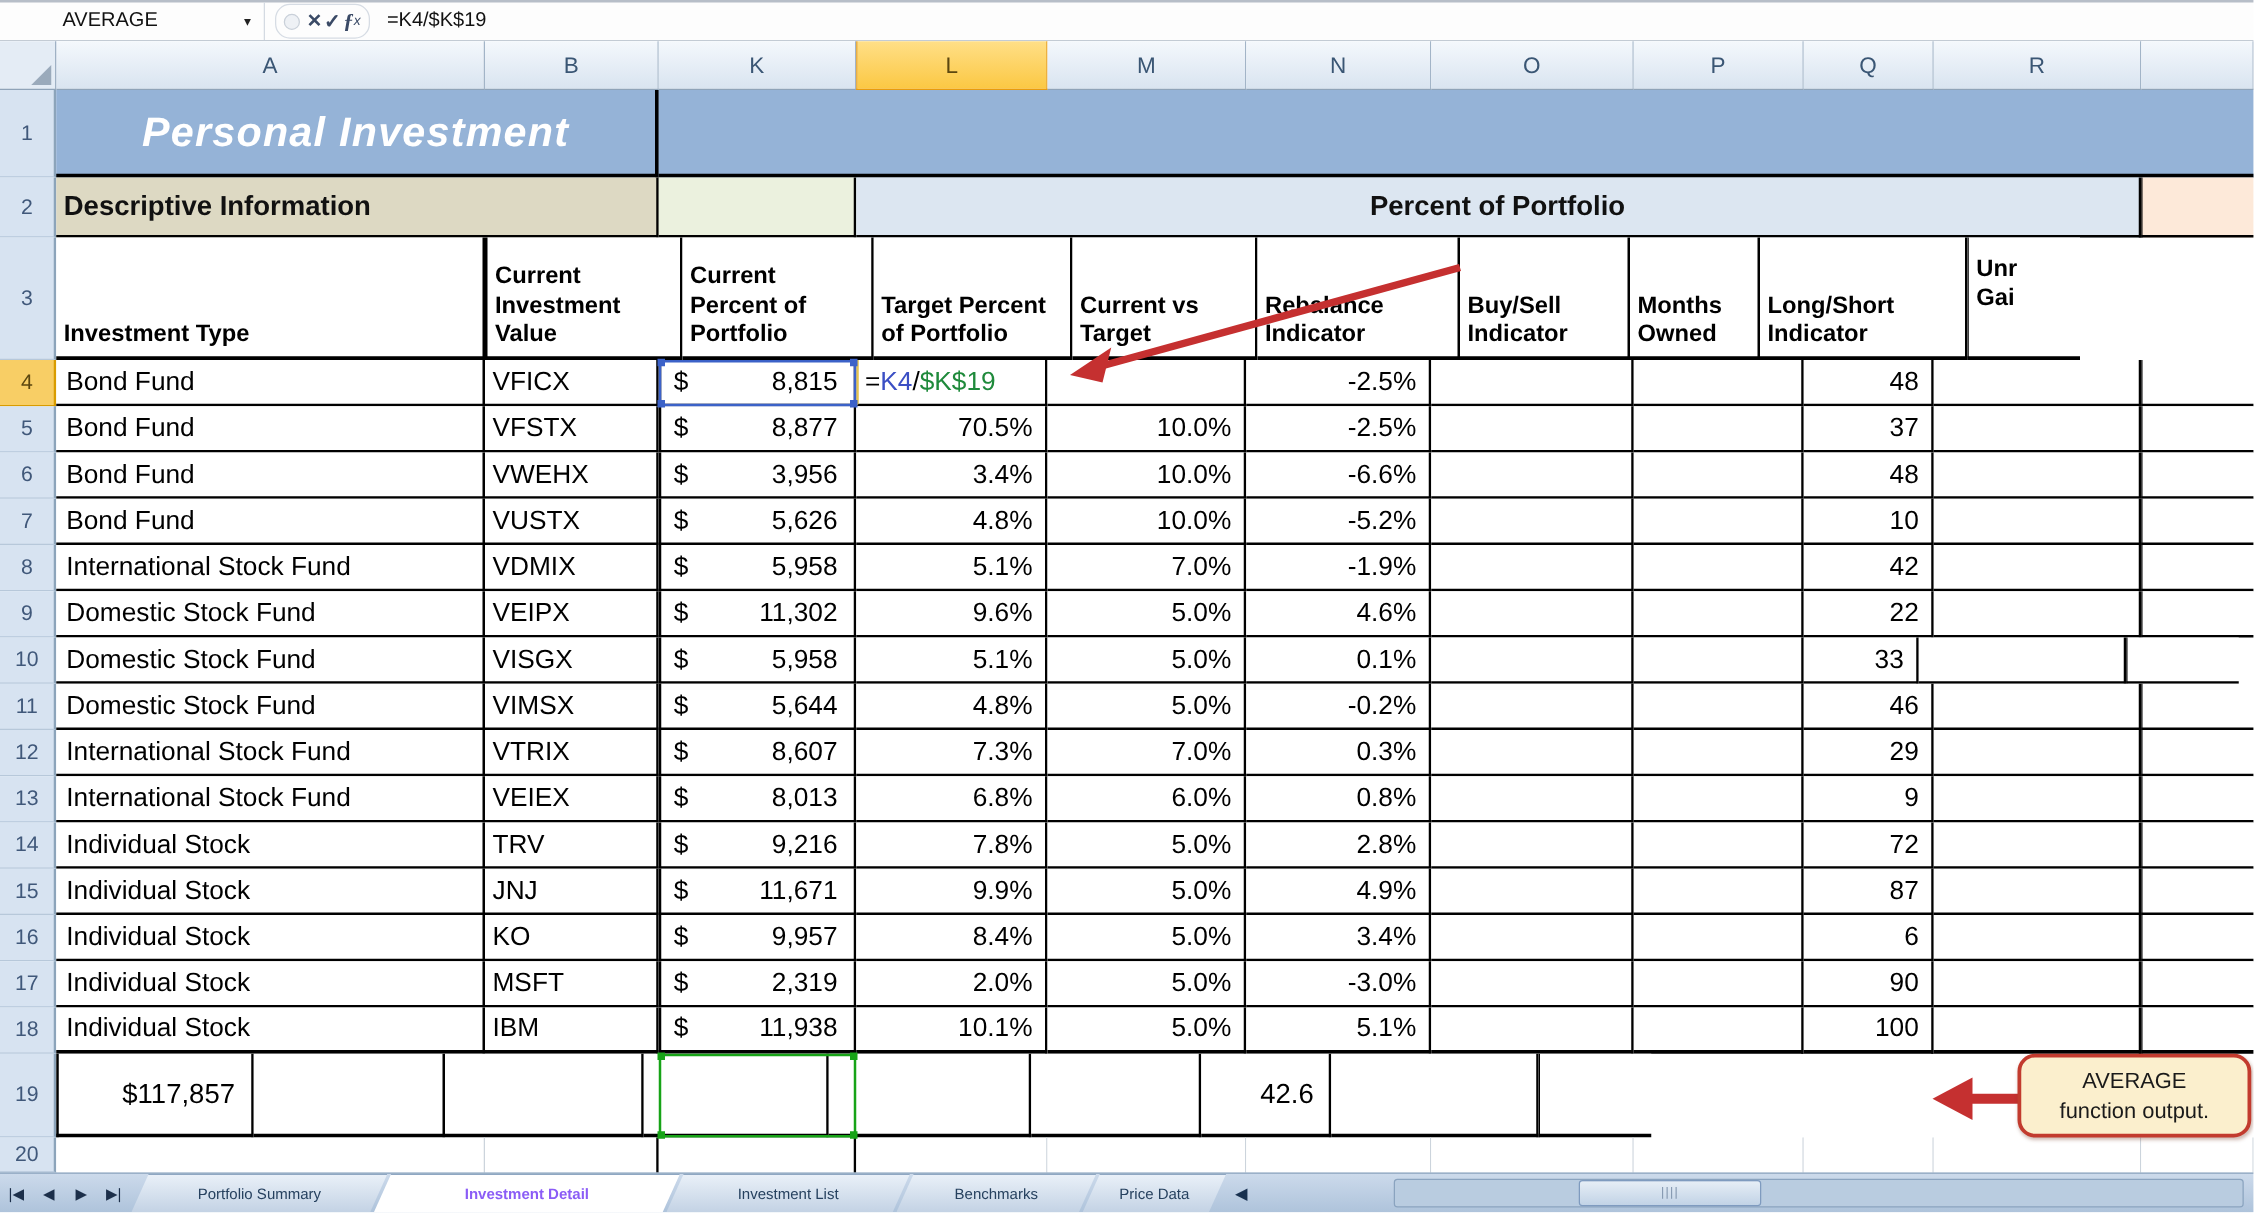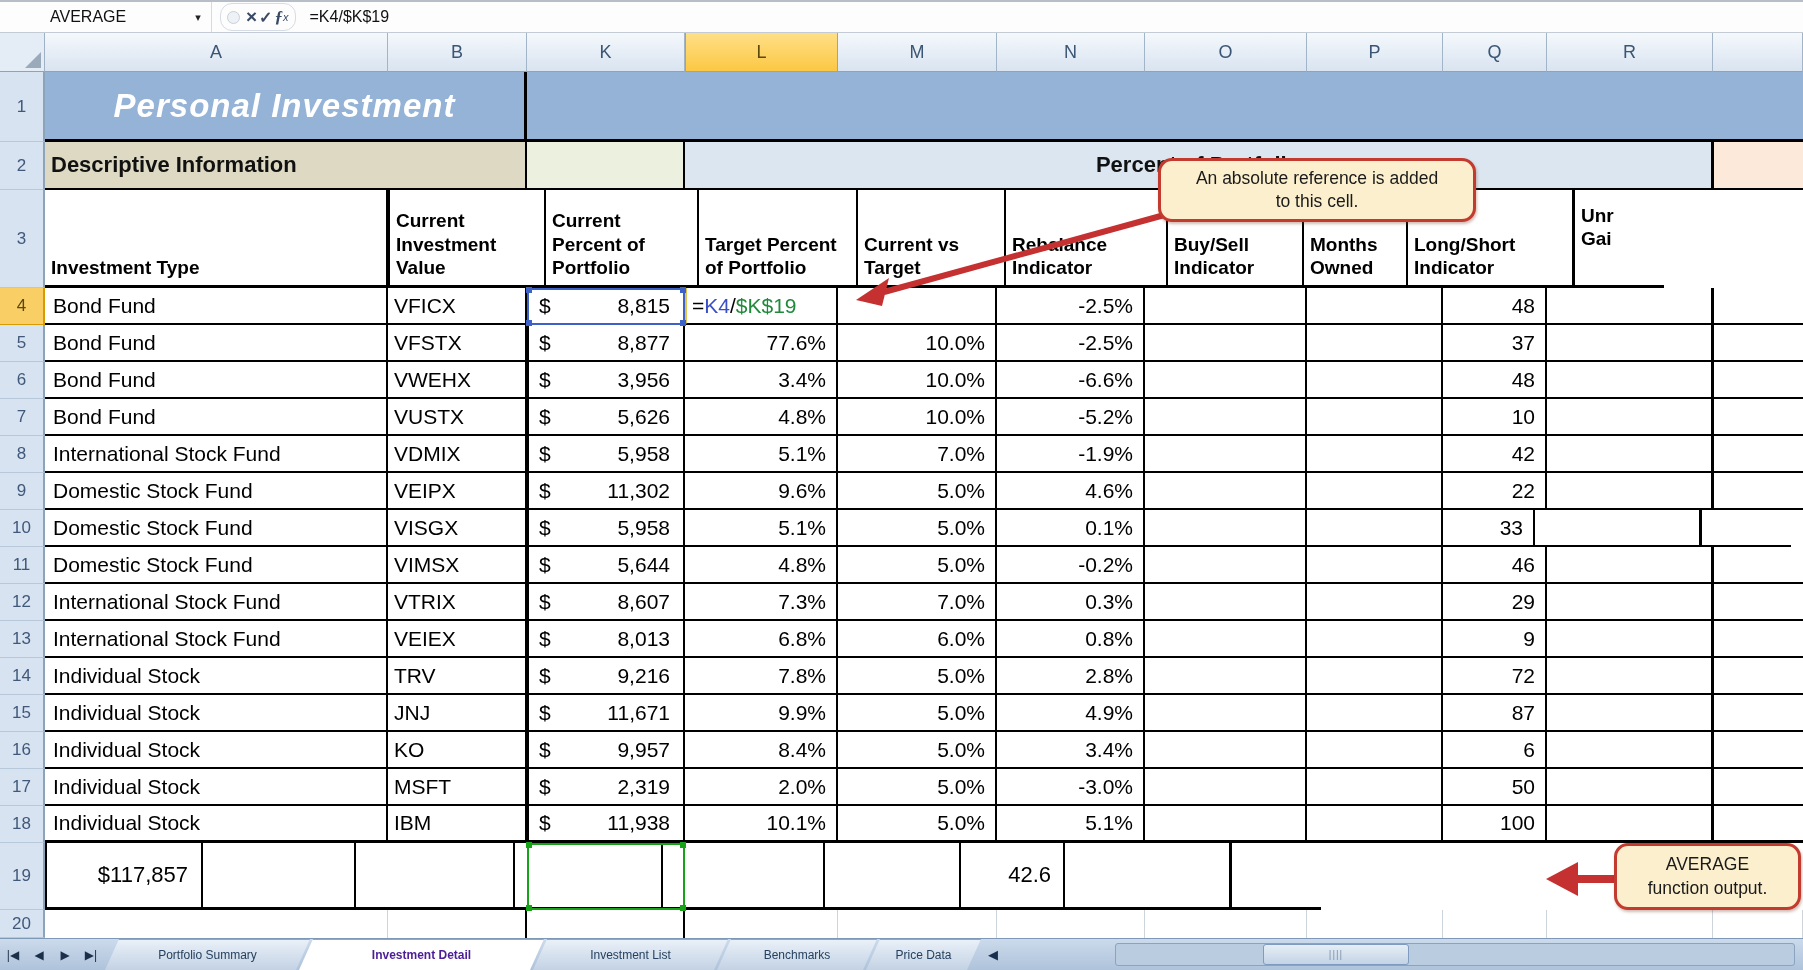--- a/index.html
+++ b/index.html
@@ -82,21 +82,21 @@
            justify-content:center;font-size:17.5px;color:#1a1a1a;line-height:1.32;text-align:center;box-sizing:border-box;}
   
   #tabbar{position:absolute;top:938px;left:0;width:1803px;height:32px;box-sizing:border-box;
           background:linear-gradient(#ccdaeb,#aec3db);border-top:1px solid #7e99b8;display:flex;align-items:stretch;}
   .navb{width:26px;display:flex;align-items:center;justify-content:center;font-size:12px;color:#1c2f4a;flex:0 0 auto;}
   #tabs{display:flex;margin-left:12px;flex:0 0 auto;}
   .tab{height:100%;display:flex;align-items:center;justify-content:center;box-sizing:border-box;
        font-size:12px;color:#26415f;background:linear-gradient(#e9f0f8,#c3d2e4);
        clip-path:polygon(14px 0,100% 0,calc(100% - 14px) 100%,0 100%);margin-left:-11px;flex:0 0 auto;
        border-top:1px solid #8fa7c2;overflow:hidden;white-space:nowrap;}
-  .tab.active{background:#fff;font-weight:bold;color:#4c1d95;z-index:2;}
+  .tab.active{background:#fff;font-weight:bold;color:#8b5cf6;z-index:2;}
   #tabscroll{width:24px;display:flex;align-items:center;justify-content:center;font-size:13px;color:#17304f;flex:0 0 auto;}
   #hscroll{position:absolute;left:1115px;top:4px;width:680px;height:23px;background:#b9cce0;
            border:1px solid #8aa3bf;border-radius:3px;box-sizing:border-box;}
   #hthumb{position:absolute;left:147px;top:0px;width:146px;height:21px;border-radius:3px;box-sizing:border-box;
           background:linear-gradient(#e6eef6,#c2d3e6);border:1px solid #7f9bbf;display:flex;
           align-items:center;justify-content:center;font-size:10px;color:#7f93ac;letter-spacing:1px;}
 </style>
 </head>
 <body>
 
@@ -193,21 +193,21 @@
           <div class="cell c-s" style="width: 90px;"></div>
         </div>
         <div class="srow" style="height: 37px;">
           <div class="rn">5</div>
           <div class="cell c-left" style="width: 343px;">Bond Fund</div>
           <div class="cell c-left2" style="width: 139px;">VFSTX</div>
           <div class="cell c-cur blk" style="width: 158px;">
             <span>$</span>
             <span>8,877</span>
           </div>
-          <div class="cell c-num" style="width: 153px;">77.6%</div>
+          <div class="cell c-num" style="width: 153px;">70.5%</div>
           <div class="cell c-num" style="width: 159px;">10.0%</div>
           <div class="cell c-num" style="width: 148px;">-2.5%</div>
           <div class="cell" style="width: 162px;"></div>
           <div class="cell" style="width: 136px;"></div>
           <div class="cell c-num" style="width: 104px;">37</div>
           <div class="cell" style="width: 166px;"></div>
           <div class="cell c-s" style="width: 90px;"></div>
         </div>
         <div class="srow" style="height: 37px;">
           <div class="rn">6</div>
@@ -402,21 +402,21 @@
           <div class="cell c-left2" style="width: 139px;">MSFT</div>
           <div class="cell c-cur blk" style="width: 158px;">
             <span>$</span>
             <span>2,319</span>
           </div>
           <div class="cell c-num" style="width: 153px;">2.0%</div>
           <div class="cell c-num" style="width: 159px;">5.0%</div>
           <div class="cell c-num" style="width: 148px;">-3.0%</div>
           <div class="cell" style="width: 162px;"></div>
           <div class="cell" style="width: 136px;"></div>
-          <div class="cell c-num" style="width: 104px;">50</div>
+          <div class="cell c-num" style="width: 104px;">90</div>
           <div class="cell" style="width: 166px;"></div>
           <div class="cell c-s" style="width: 90px;"></div>
         </div>
         <div class="srow" style="height: 37px;">
           <div class="rn">18</div>
           <div class="cell c-left bb3" style="width: 343px;">Individual Stock</div>
           <div class="cell c-left2 bb3" style="width: 139px;">IBM</div>
           <div class="cell c-cur bb3 blk" style="width: 158px;">
             <span>$</span>
             <span>11,938</span>
@@ -474,24 +474,20 @@
     </div>
   </div>
 
   <svg id="arrows" width="1803" height="970">
     <line x1="1168" y1="214" x2="884" y2="292" stroke="#c53030" stroke-width="6"></line>
     <polygon points="856,300 889,278 882,306" fill="#c53030"></polygon>
     <rect x="1572" y="875" width="44" height="8" fill="#c53030"></rect>
     <polygon points="1546,879 1578,862 1578,896" fill="#c53030"></polygon>
   </svg>
 
-  <div class="callout" style="left:1158px;top:158px;width:318px;height:64px;">
-    <span>An absolute reference is added</span>
-    <span>to this cell.</span>
-  </div>
   <div class="callout" style="left:1614px;top:843px;width:187px;height:67px;">
     <span>AVERAGE</span>
     <span>function output.</span>
   </div>
 
   <div id="tabbar">
     <div class="navb">|◀</div>
     <div class="navb">◀</div>
     <div class="navb">▶</div>
     <div class="navb">▶|</div>

